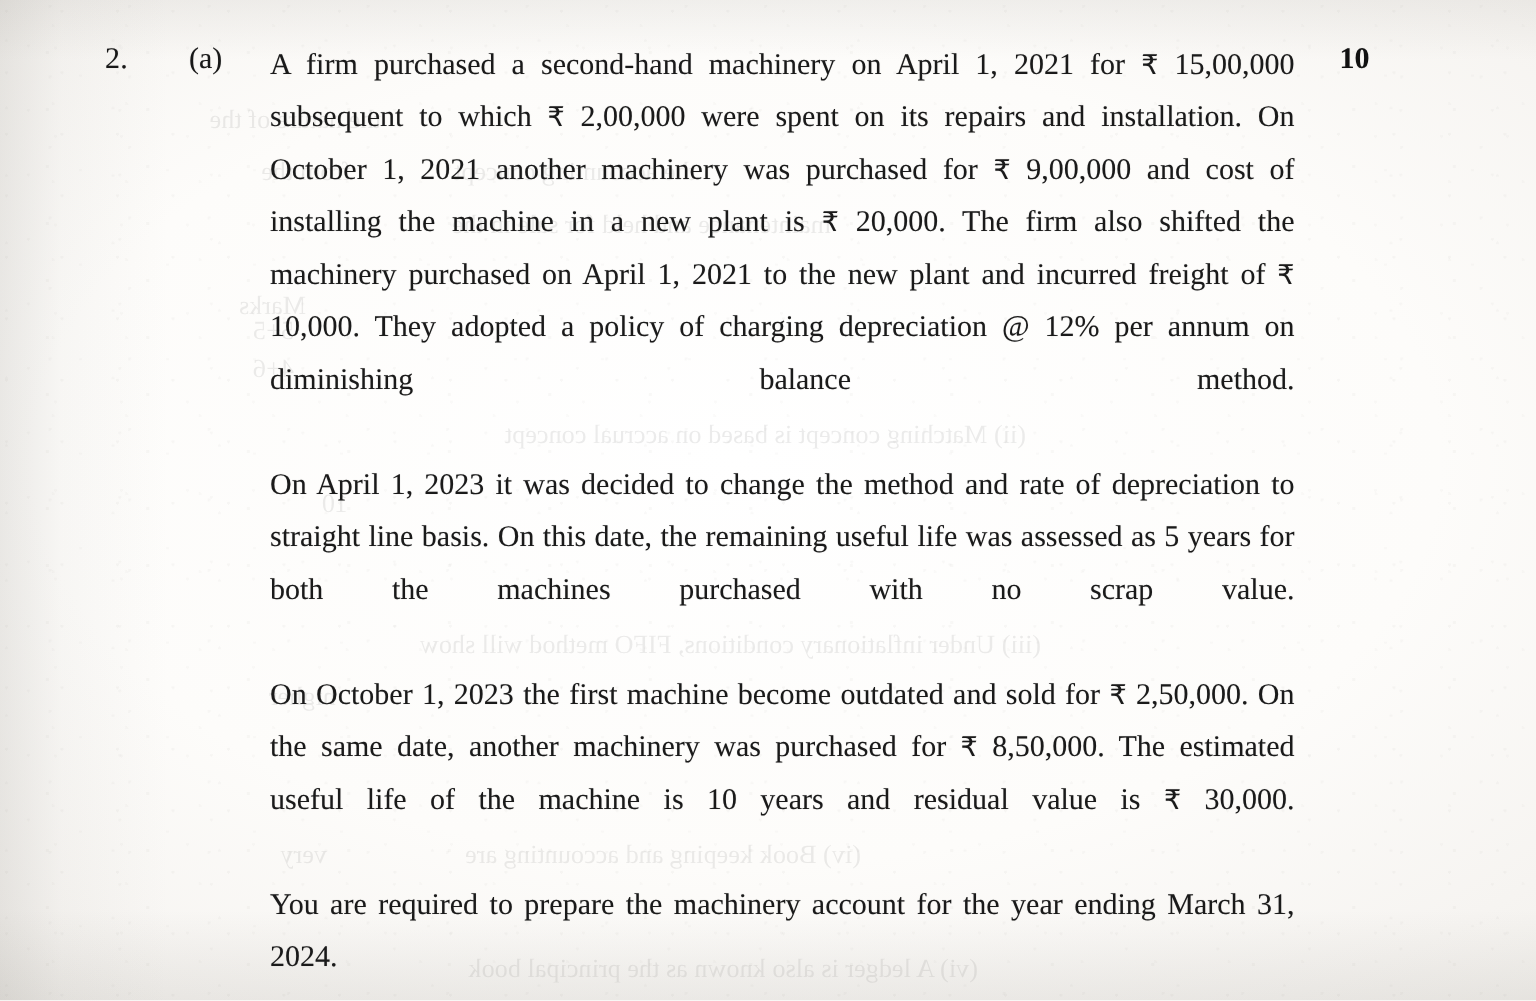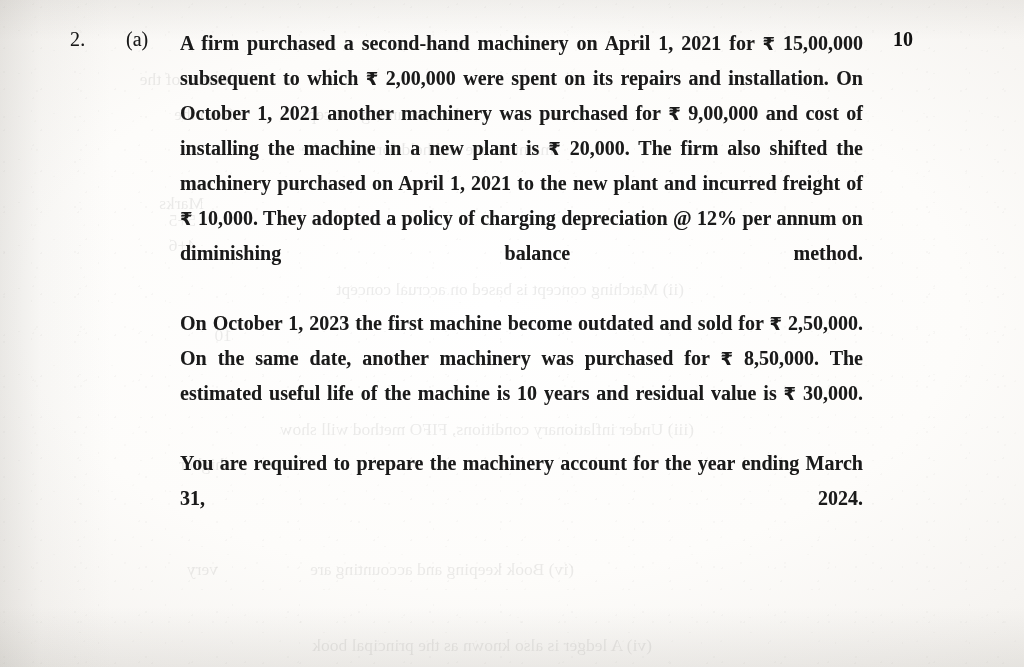--- a/index.html
+++ b/index.html
@@ -108,21 +108,20 @@
     width: 683px;
   }
   .para {
     margin: 0;
     font-size: 20px;
     line-height: 35px;
     color: #1a1a1a;
     text-align: justify;
     text-justify: inter-word;
     word-spacing: .4px;
-    font-weight: bold;
   }
   
   .para::after {
     content: "";
     display: inline-block;
     width: 100%;
   }
   .rupee {
     font-family: "DejaVu Sans", sans-serif;
     font-size: 18px;
@@ -167,18 +166,19 @@
   <div id="question">
 
     <div class="qnum">2.</div>
 
     <div class="qpart">(a)</div>
 
     <div class="marks">10</div>
 
     <div id="body-col">
       <p class="para">A firm purchased a second-hand machinery on April 1, 2021 for <span class="rupee">₹</span> 15,00,000 subsequent to which <span class="rupee">₹</span> 2,00,000 were spent on its repairs and installation. On October 1, 2021 another machinery was purchased for <span class="rupee">₹</span> 9,00,000 and cost of installing the machine in a new plant is <span class="rupee">₹</span> 20,000. The firm also shifted the machinery purchased on April 1, 2021 to the new plant and incurred freight of <span class="rupee">₹</span> 10,000. They adopted a policy of charging depreciation <span class="atsym">@</span> 12% per annum on diminishing balance method.</p>
+      <p class="para">On April 1, 2023 it was decided to change the method and rate of depreciation to straight line basis. On this date, the remaining useful life was assessed as 5 years for both the machines purchased with no scrap value.</p>
       <p class="para">On October 1, 2023 the first machine become outdated and sold for <span class="rupee">₹</span> 2,50,000. On the same date, another machinery was purchased for <span class="rupee">₹</span> 8,50,000. The estimated useful life of the machine is 10 years and residual value is <span class="rupee">₹</span> 30,000.</p>
       <p class="para">You are required to prepare the machinery account for the year ending March 31, 2024.</p>
     </div>
 
   </div>
 </div>
 
 </body></html>

